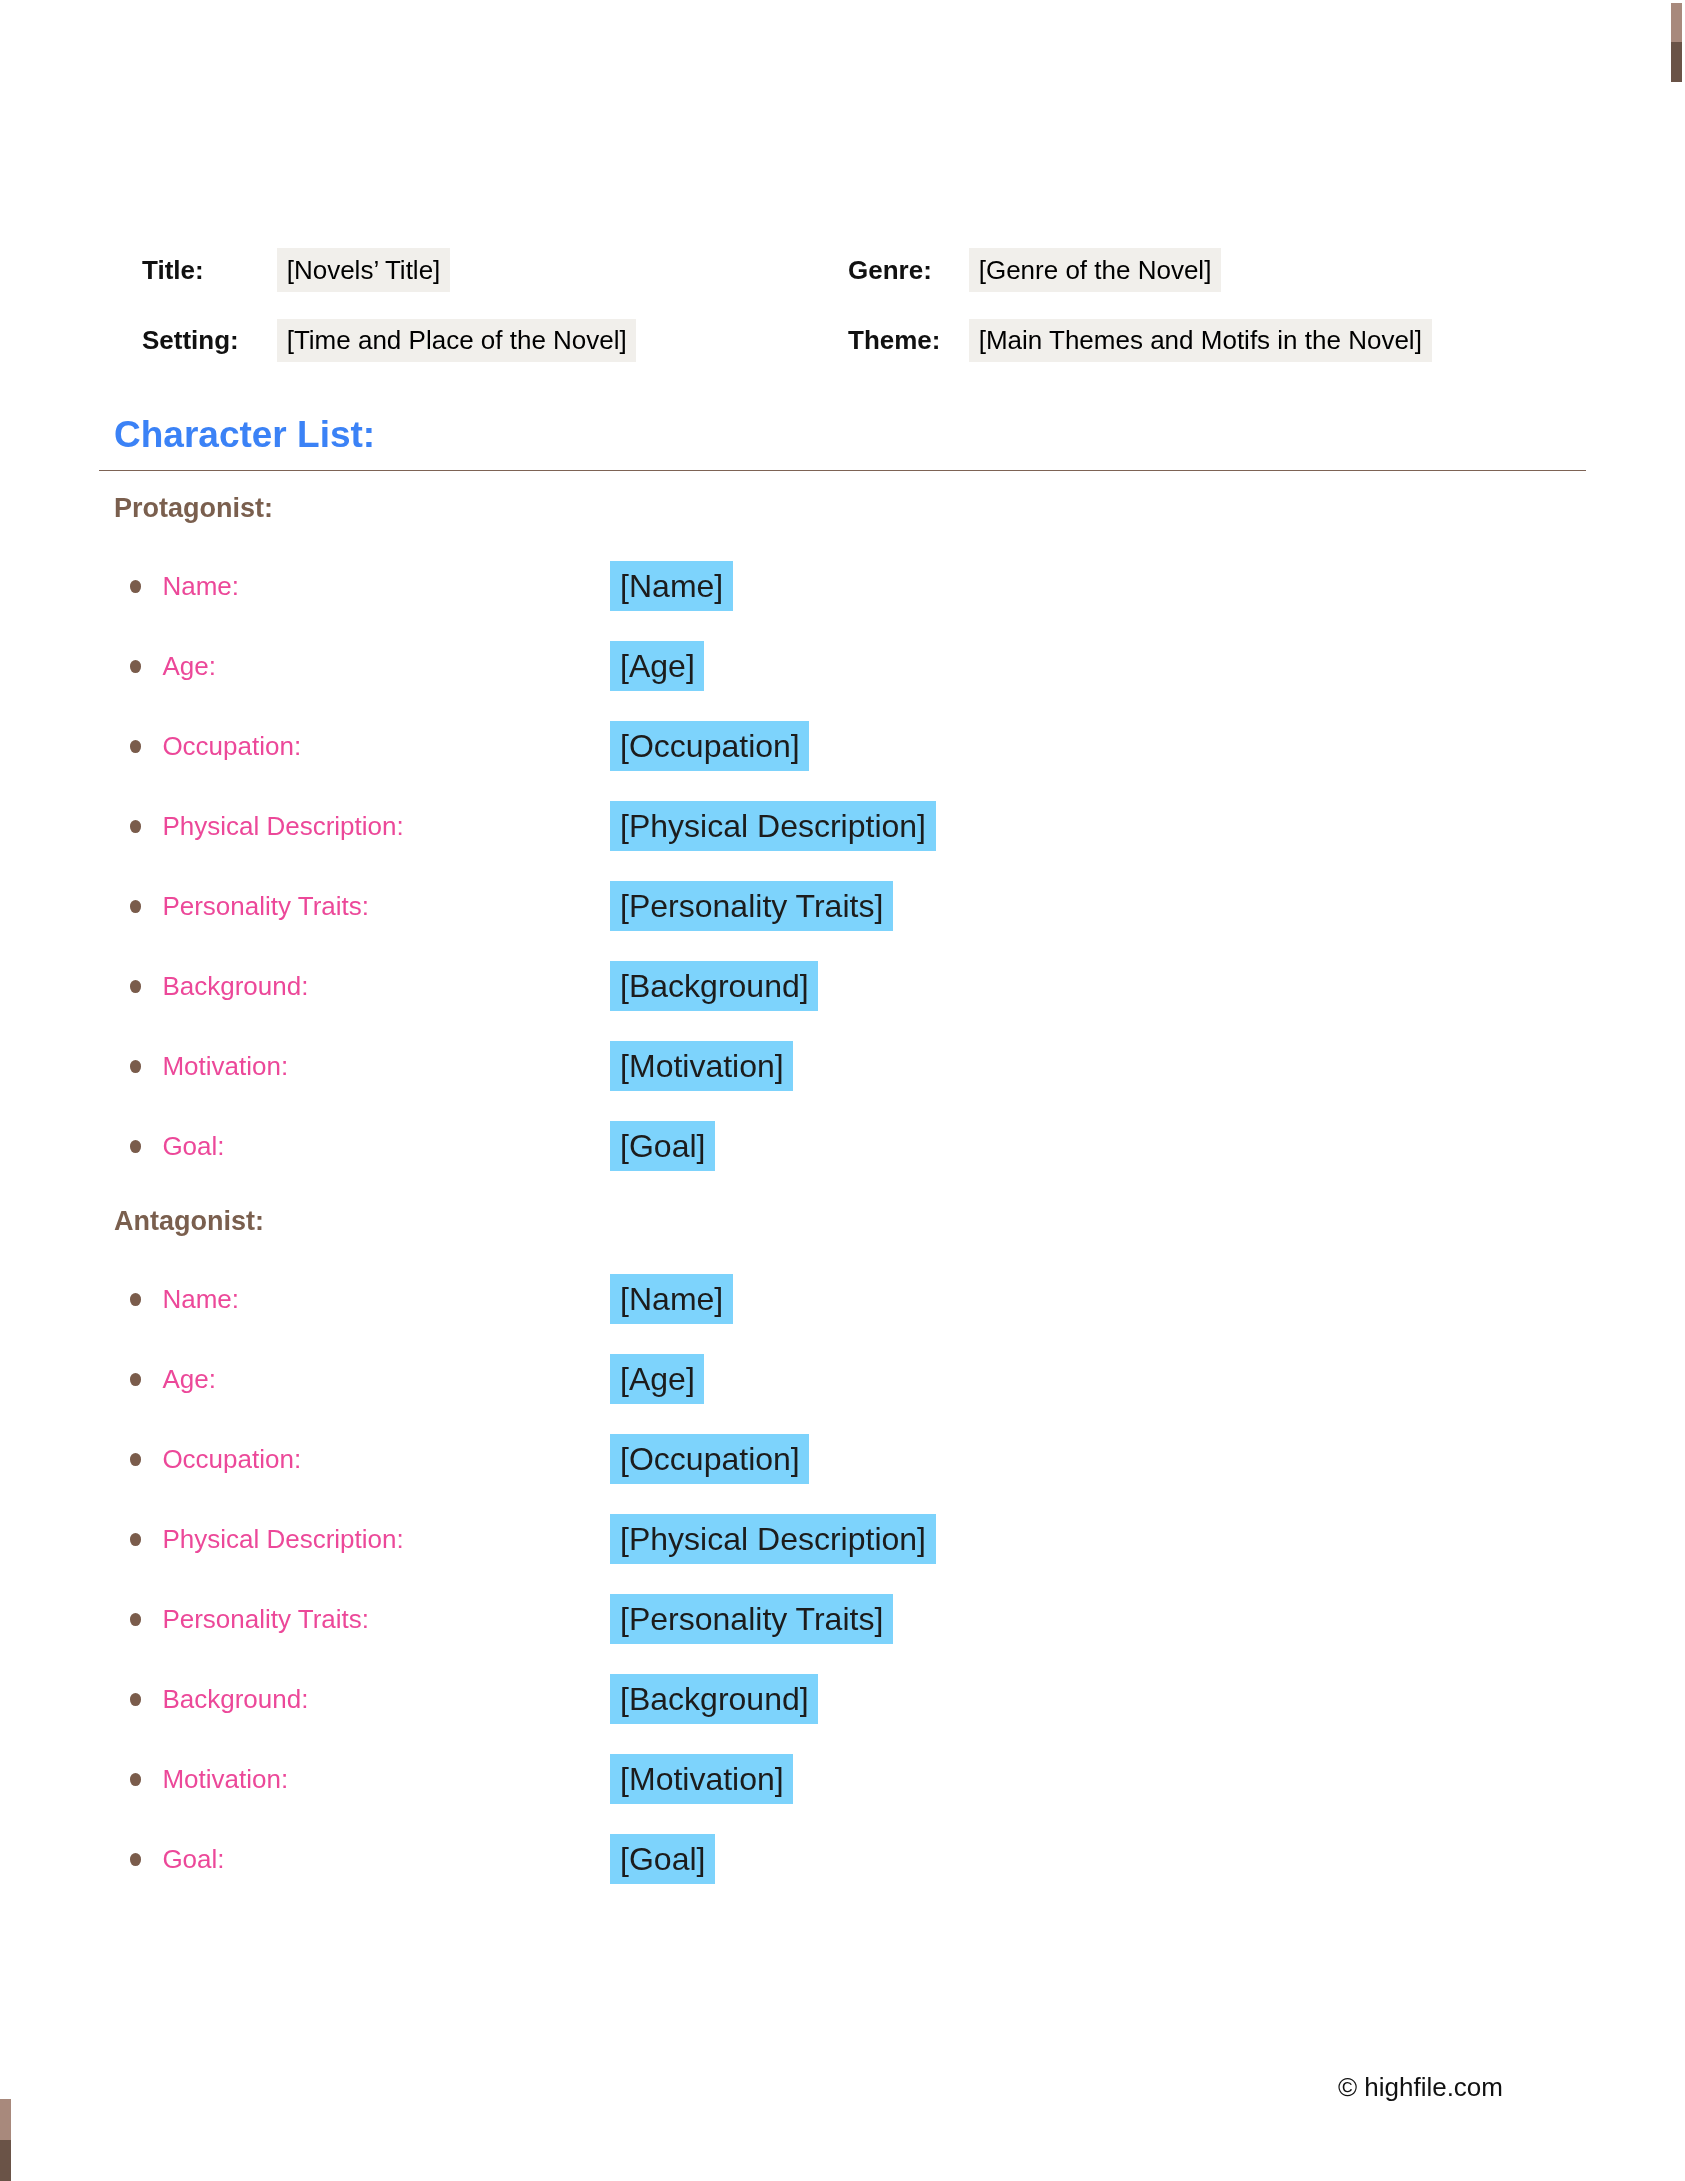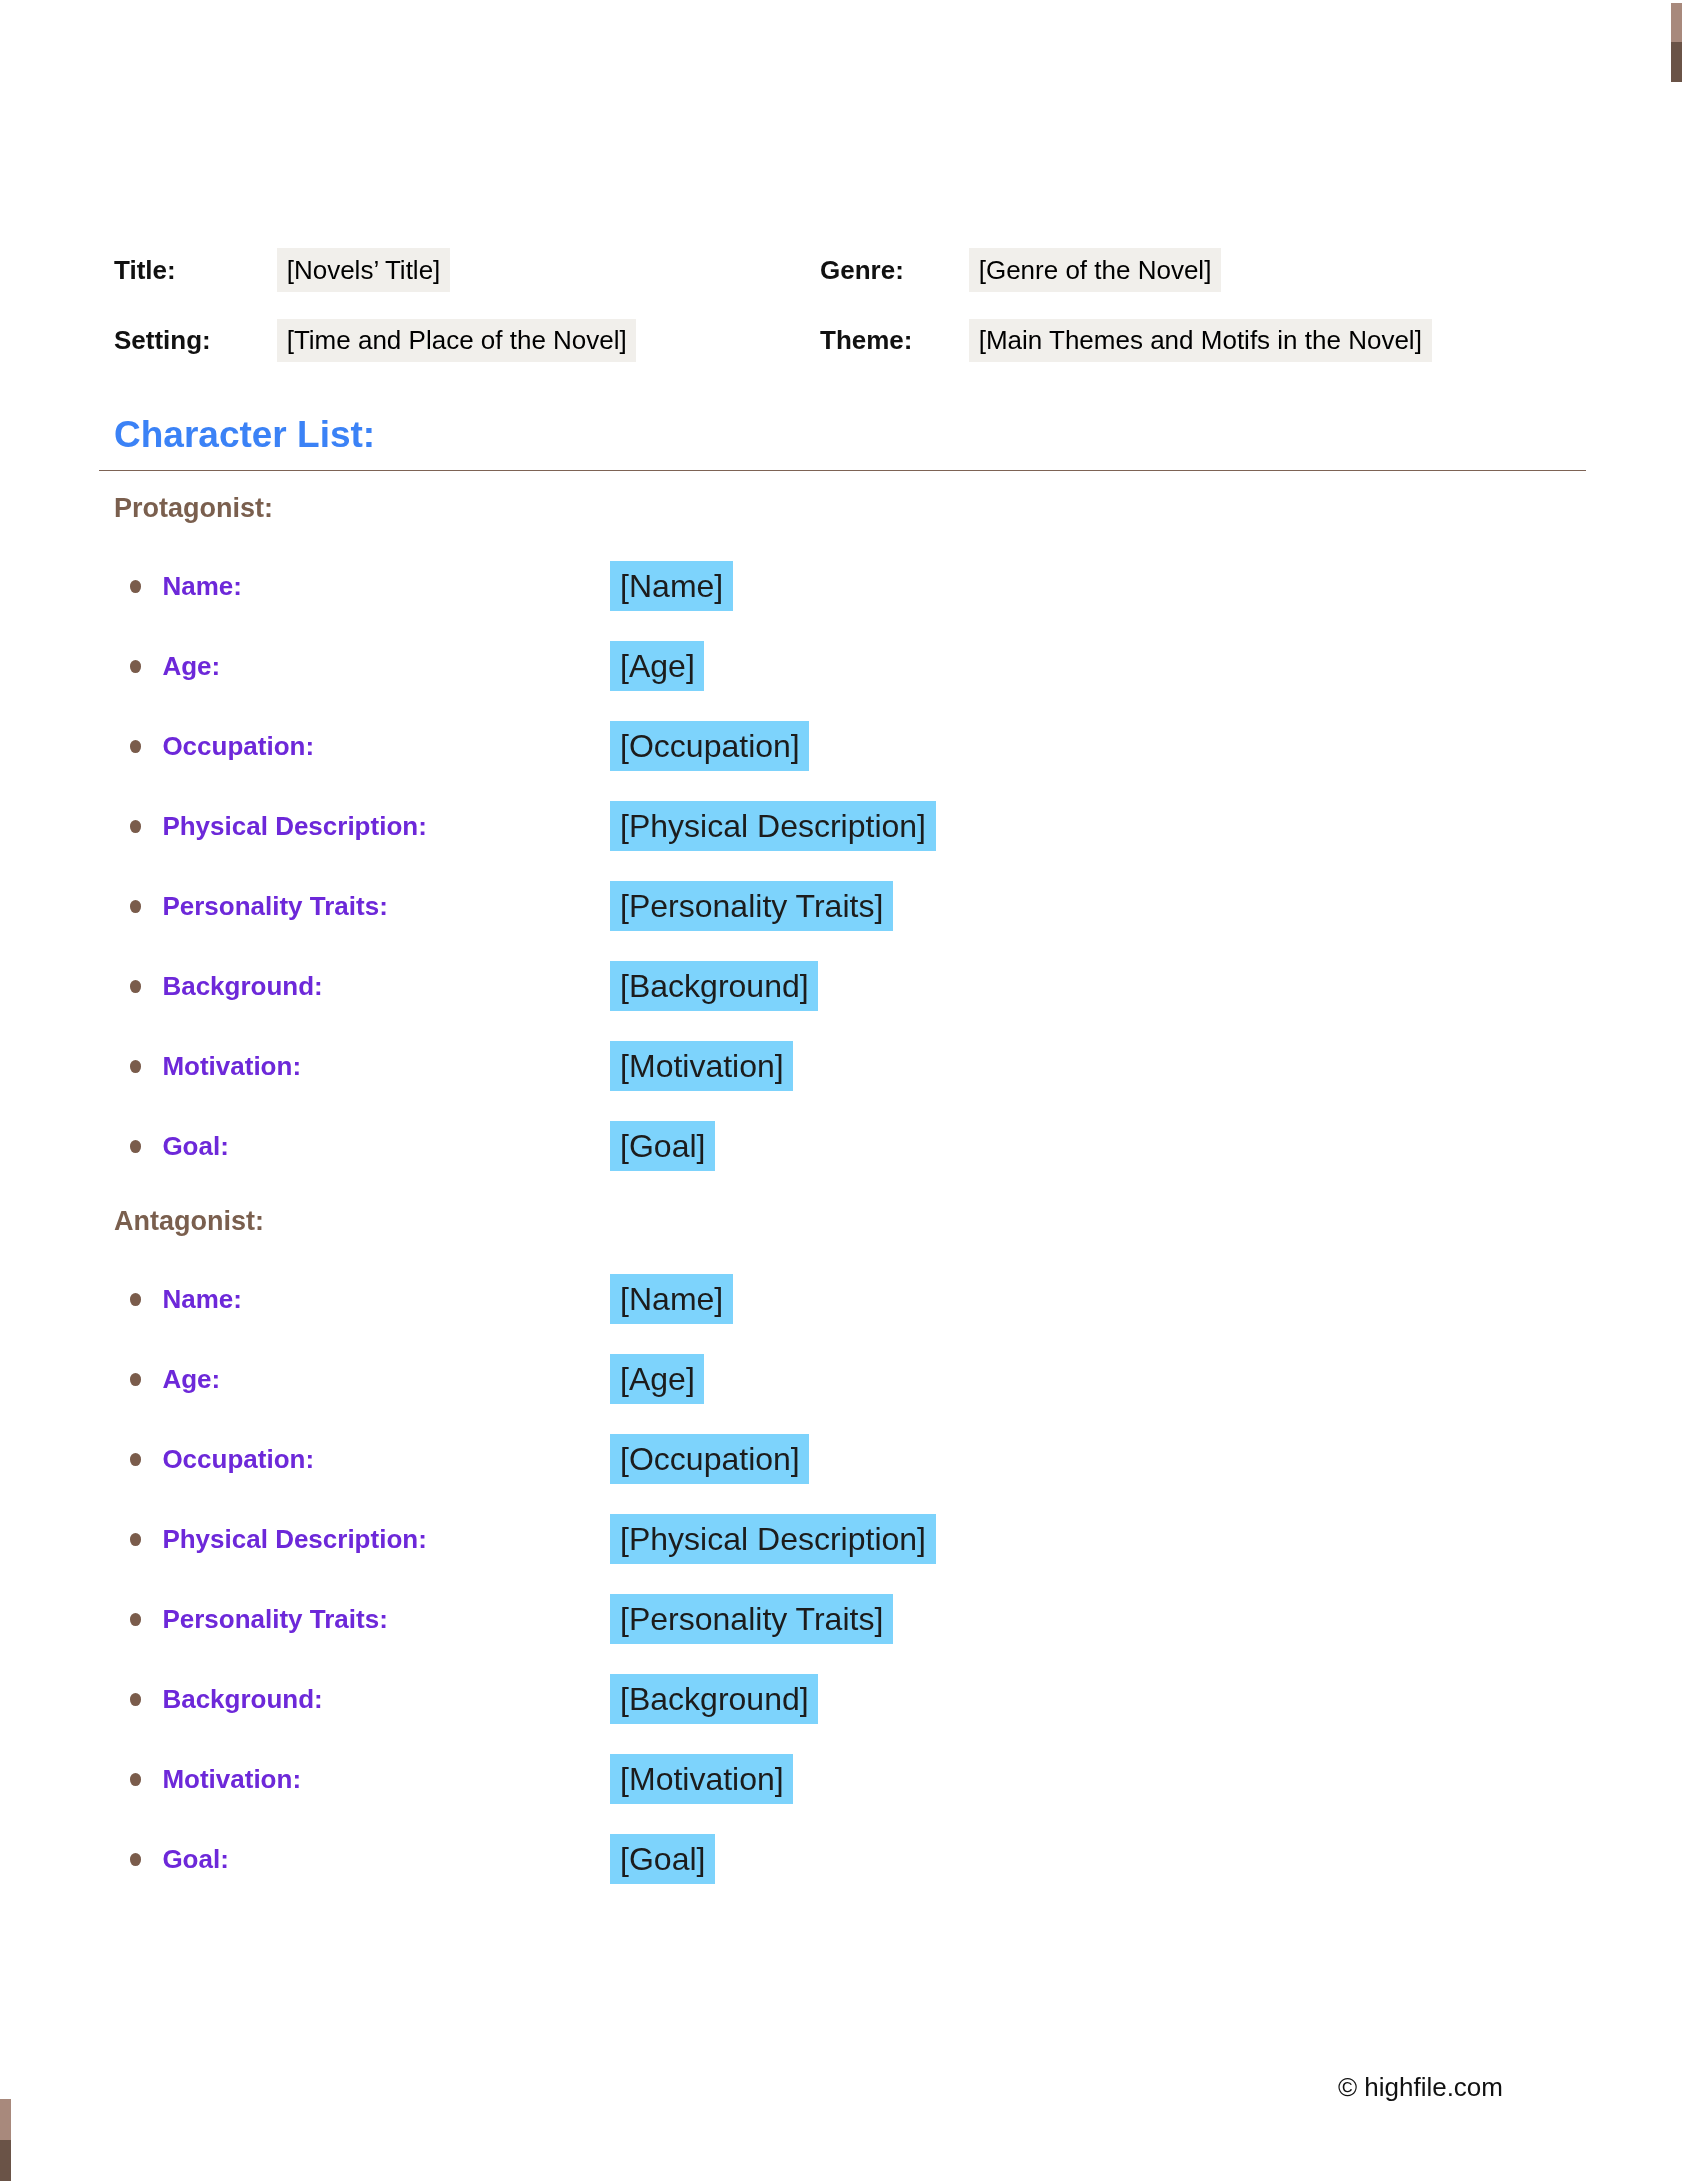--- a/index.html
+++ b/index.html
@@ -48,20 +48,21 @@
     display: grid;
     grid-template-columns: 163px 543px 149px 1fr;
     align-items: center;
     height: 46px;
     margin-bottom: 24.6px;
   }
   .meta-label {
     font-size: 26px;
     font-weight: bold;
     color: #111111;
+    margin-left: 28px;
   }
   .meta-value {
     justify-self: start;
     background: #f1efeb;
     font-size: 26px;
     color: #000000;
     padding: 6.1px 9.7px;
     white-space: nowrap;
   }
 
@@ -110,22 +111,22 @@
     width: 11.4px;
     height: 13px;
     border-radius: 50%;
     background: #7a5c4b;
     margin-left: 16px;
     margin-right: 21px;
   }
   .char-label {
     flex: 0 0 448px;
     font-size: 26px;
-    font-weight: bold;
-    color: #6d28d9;
+    font-weight: normal;
+    color: #ec4899;
     white-space: nowrap;
   }
   .char-value {
     background: #7dd3fc;
     font-size: 32px;
     color: #1c1c1c;
     padding: 6.1px 9.7px;
     white-space: nowrap;
   }
 

